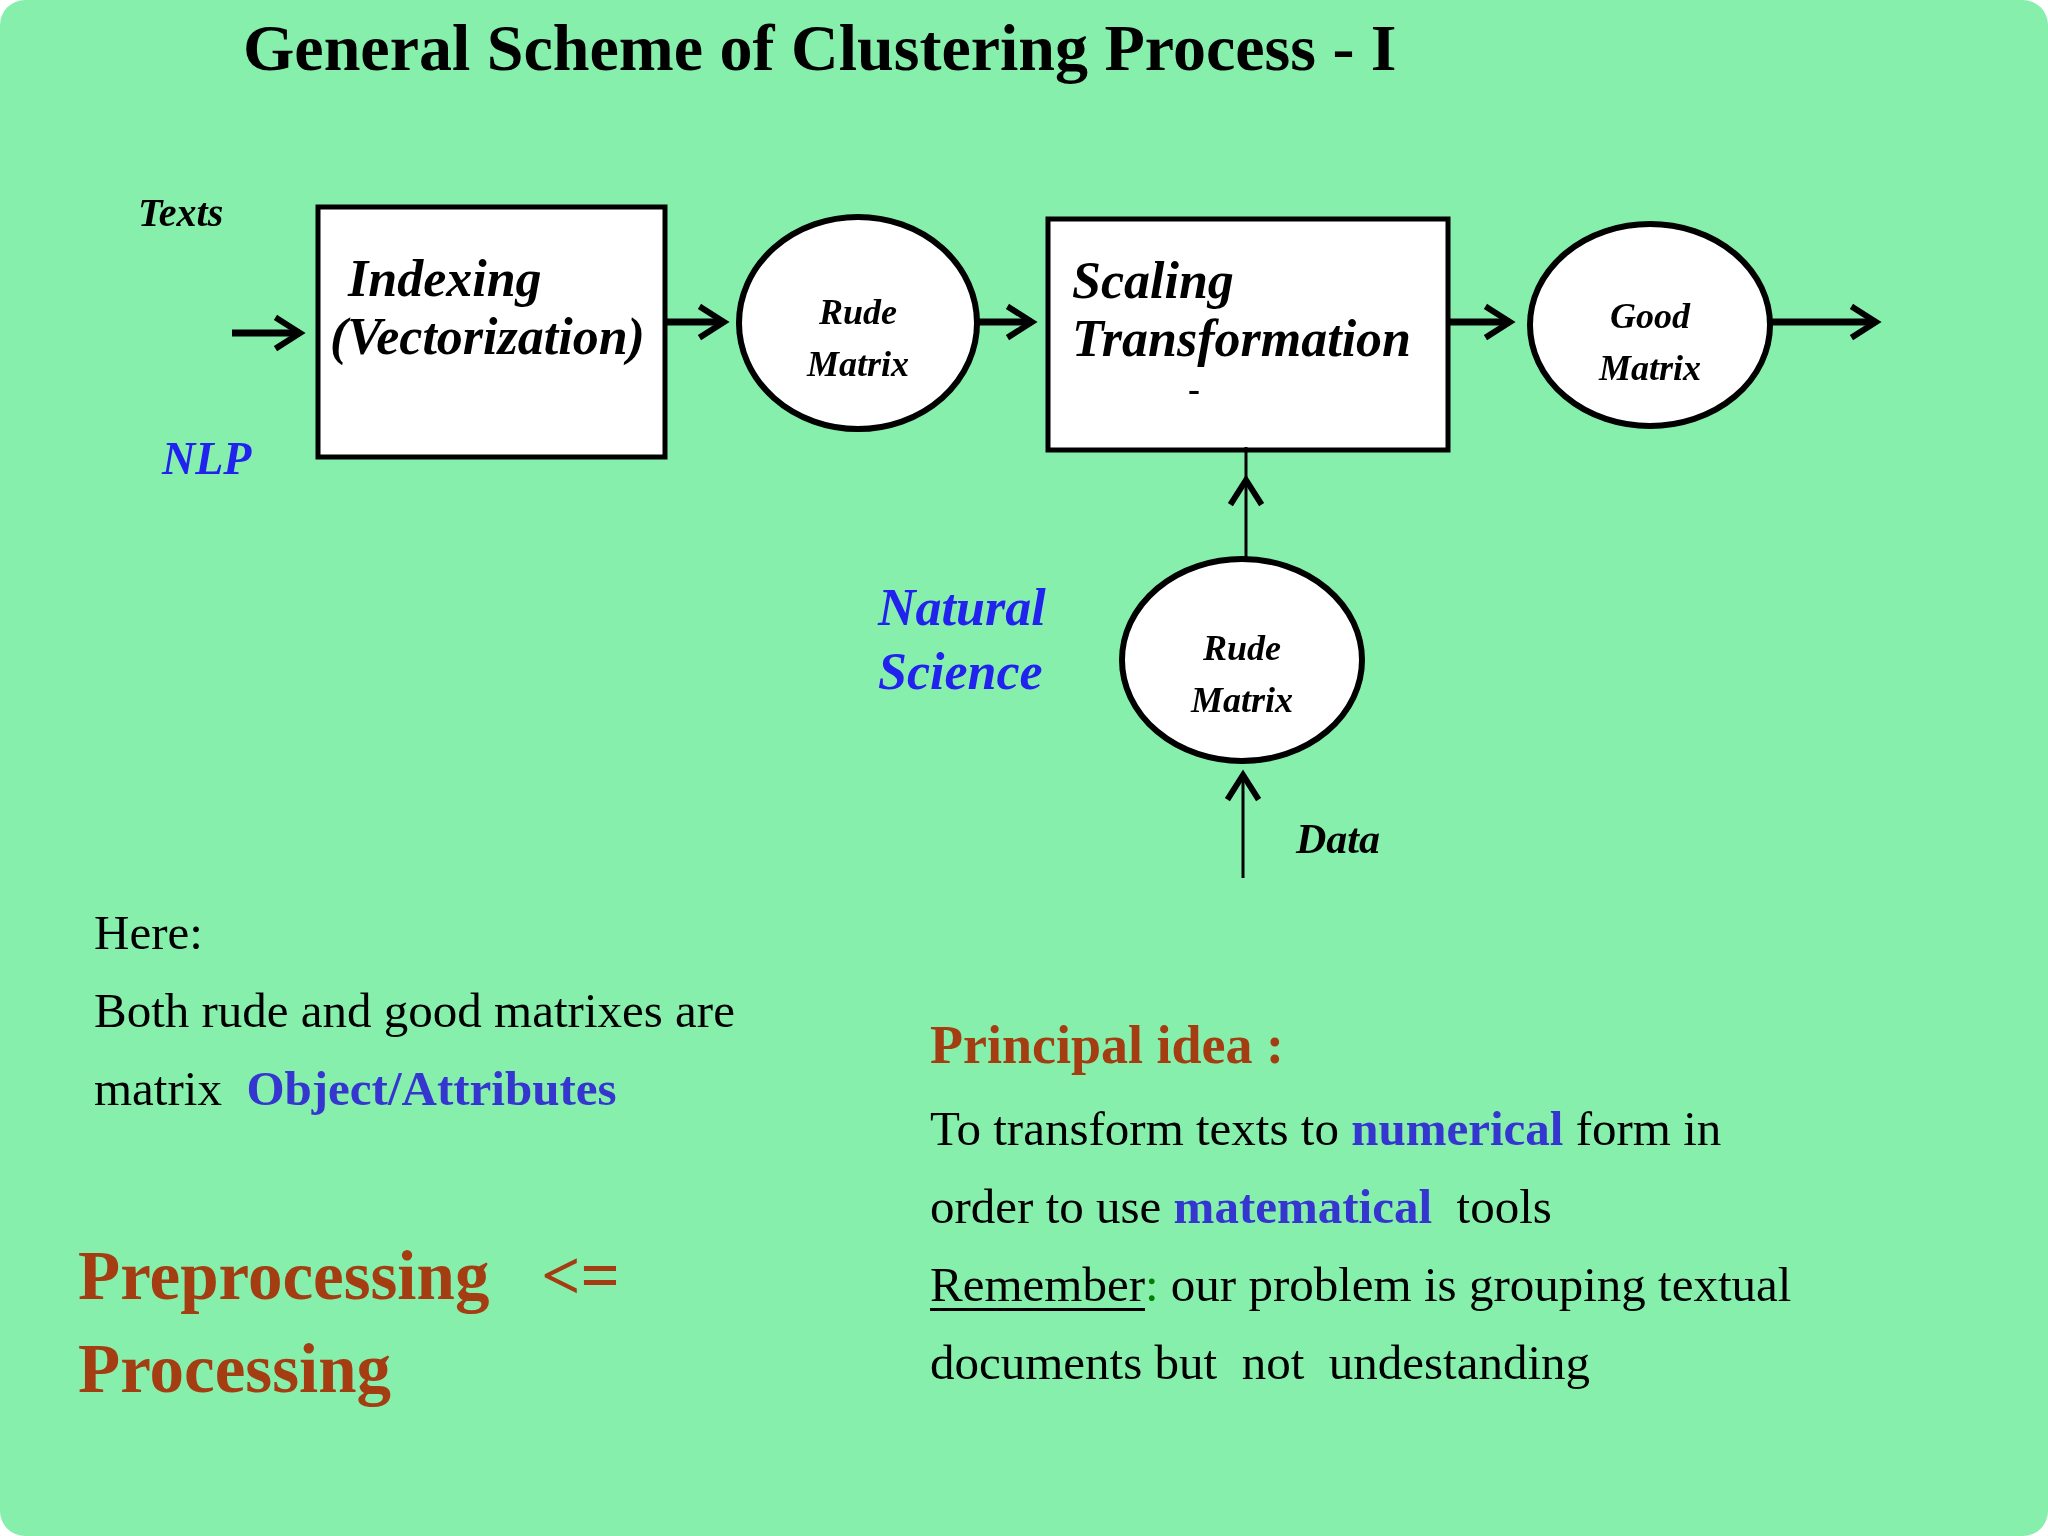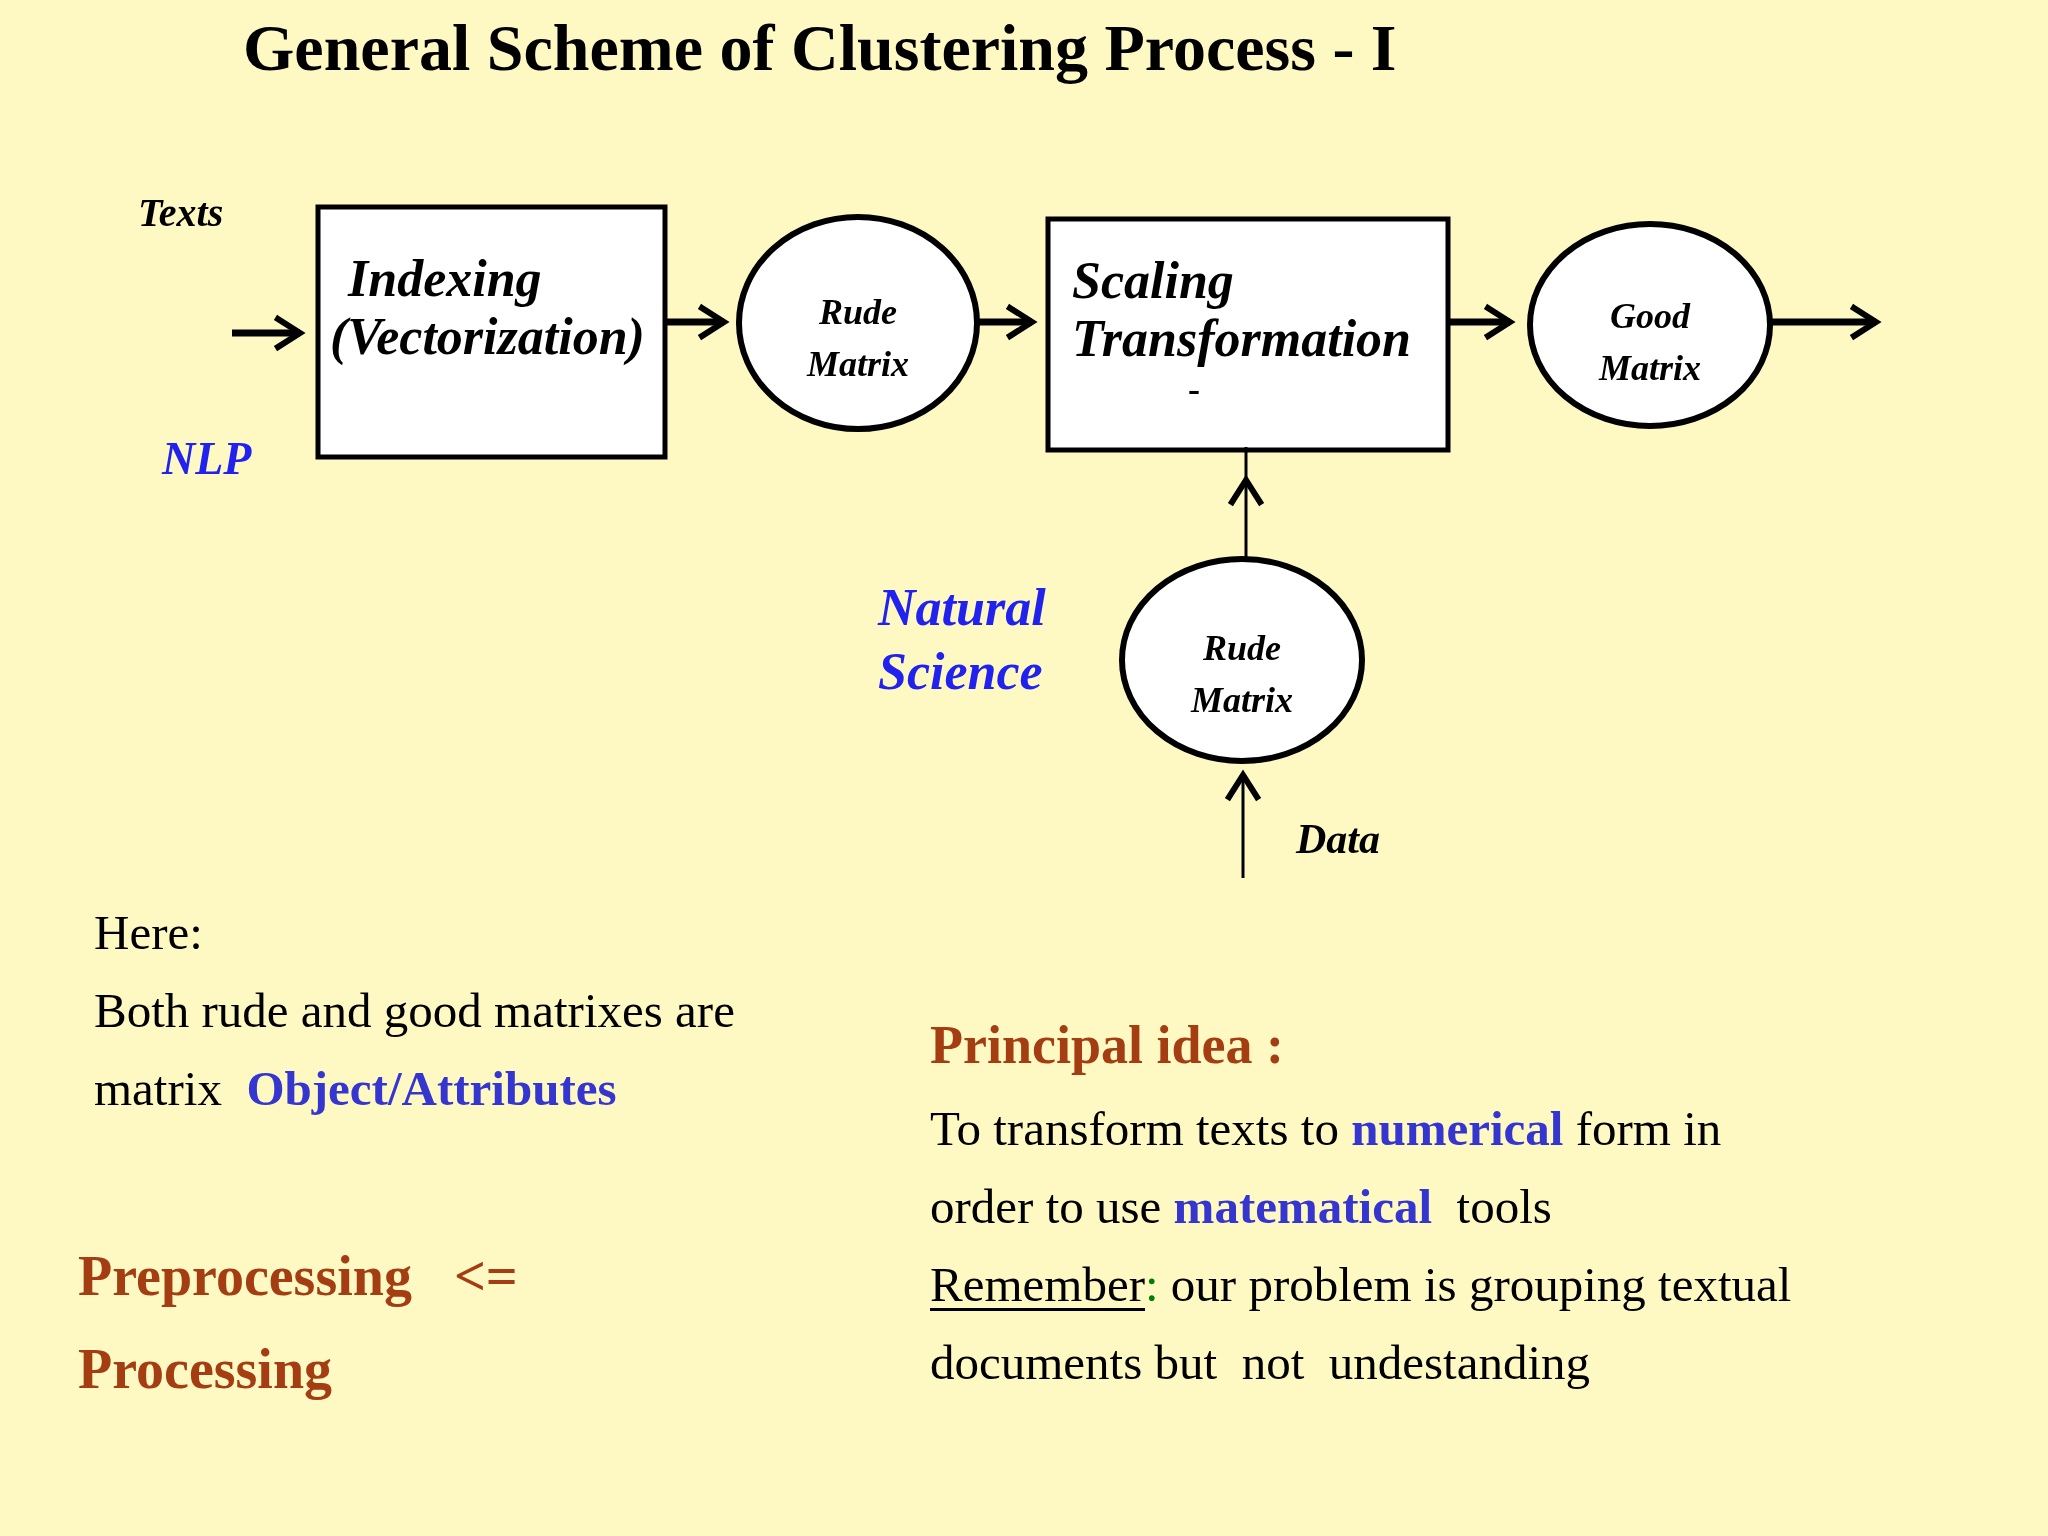--- a/index.html
+++ b/index.html
@@ -1,22 +1,23 @@
 <!DOCTYPE html>
 <html><head>
 <meta charset="utf-8">
 <style>
   html,body{margin:0;padding:0;background:#ffffff;}
   #slide{
     position:relative;
     width:2048px;height:1536px;
-    background:#fef9c3;
+    background:#86efac;
     font-family:"Liberation Serif", serif;
     color:#000;
     overflow:hidden;
+    border-radius:25px;
   }
   .abs{position:absolute;}
   .pre{white-space:pre-wrap;}
   
   .title{
     left:243px;top:10px;
     font-size:66px;font-weight:bold;
     letter-spacing:0px;
   }
   
@@ -37,21 +38,21 @@
   .scaling-dash{left:1188px;top:368px;font-size:36px;font-weight:bold;}
   .good-label{left:1530px;top:254px;width:240px;}
   .rude2-label{left:1122px;top:586px;width:240px;}
   .nlp-label{left:162px;top:430px;font-size:46px;color:#2222EE;}
   .natural-label{left:878px;top:576px;font-size:52px;line-height:64px;color:#2222EE;}
   .data-label{left:1296px;top:810px;font-size:42px;}
   
   .left-block{left:94px;top:894px;font-size:49px;line-height:78px;}
   .blue-bold{color:#3535D0;font-weight:bold;}
   
-  .prep-block{left:78px;top:1230px;font-size:56px;font-weight:bold;color:#A43E12;line-height:93px;}
+  .prep-block{left:78px;top:1230px;font-size:69px;font-weight:bold;color:#A43E12;line-height:93px;}
   
   .right-block{left:930px;top:1000px;font-size:49px;line-height:78px;}
   .right-heading{font-size:54px;font-weight:bold;color:#A43E12;line-height:90px;}
   .remember{text-decoration:underline;text-decoration-thickness:3px;text-underline-offset:7px;}
   .green{color:#008000;}
 </style>
 </head>
 <body>
 
 <div id="slide">

